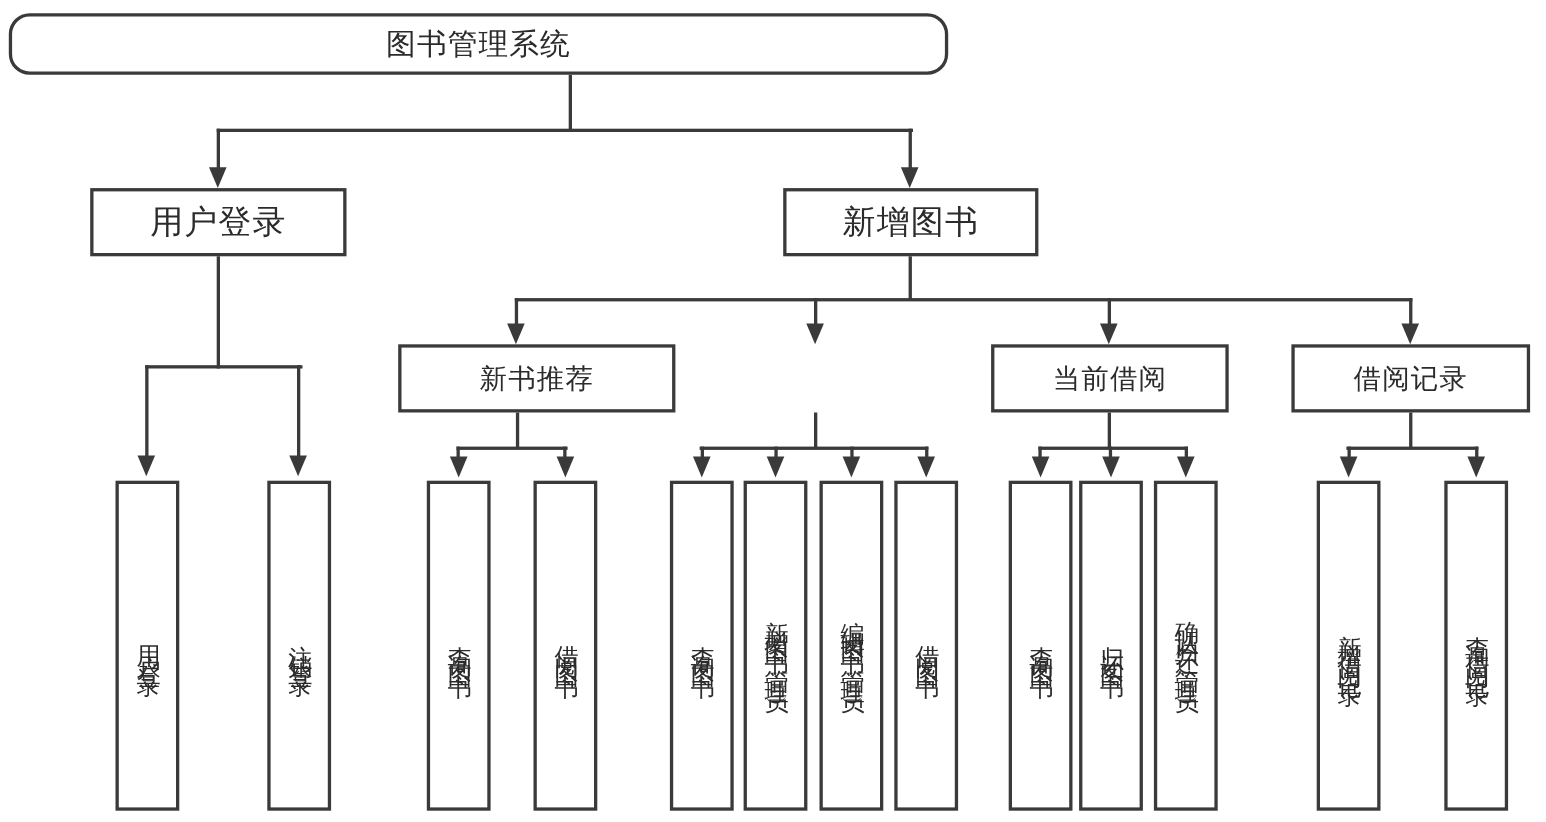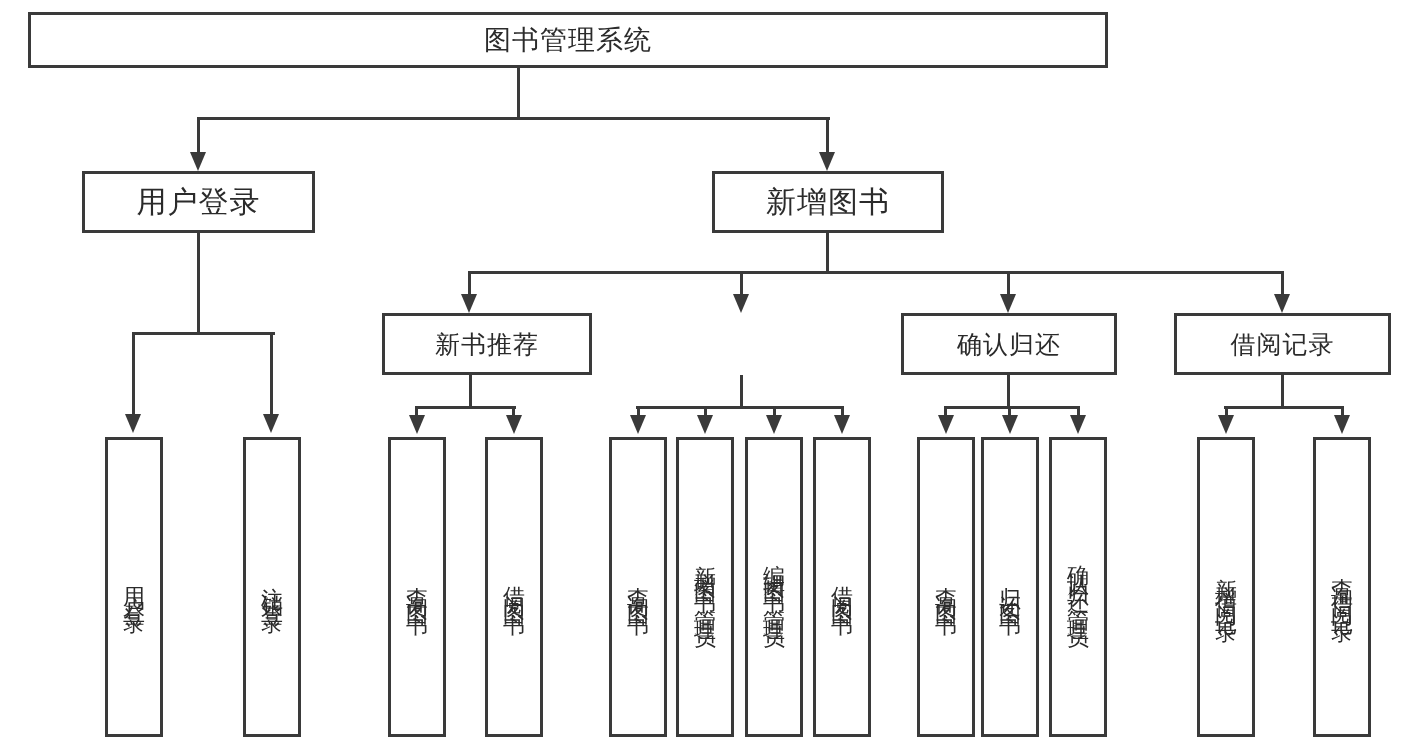--- a/index.html
+++ b/index.html
@@ -72,21 +72,21 @@
     letter-spacing:0.5px;
     white-space:nowrap;
     z-index:10;
   }
 </style>
 </head>
 <body>
 
 <div id="stage">
 
-  <div class="box root" style="left:28px;top:12px;width:1080px;height:56px;">图书管理系统</div>
+  <div class="box root" style="left:8px;top:12px;width:854px;height:56px;border-radius:19px;">图书管理系统</div>
 
   <div class="vline" style="left:517px;top:68px;height:52px;"></div>
   <div class="hline" style="left:197px;top:117px;width:633px;"></div>
   <div class="vline" style="left:197px;top:117px;height:38px;"></div>
   <div class="arrow" style="left:190px;top:152px;"></div>
   <div class="vline" style="left:826px;top:117px;height:38px;"></div>
   <div class="arrow" style="left:819px;top:152px;"></div>
 
   <div class="box l2" style="left:82px;top:171px;width:233px;height:62px;">用户登录</div>
   <div class="box l2" style="left:712px;top:171px;width:232px;height:62px;">新增图书</div>
@@ -102,22 +102,22 @@
   <div class="hline" style="left:468px;top:271px;width:816px;"></div>
   <div class="vline" style="left:468px;top:271px;height:26px;"></div>
   <div class="arrow" style="left:461px;top:294px;"></div>
   <div class="vline" style="left:740px;top:271px;height:26px;"></div>
   <div class="arrow" style="left:733px;top:294px;"></div>
   <div class="vline" style="left:1007px;top:271px;height:26px;"></div>
   <div class="arrow" style="left:1000px;top:294px;"></div>
   <div class="vline" style="left:1281px;top:271px;height:26px;"></div>
   <div class="arrow" style="left:1274px;top:294px;"></div>
 
-  <div class="box l3" style="left:382px;top:313px;width:210px;height:62px;">新书推荐</div>
-  <div class="box l3" style="left:901px;top:313px;width:216px;height:62px;">确认归还</div>
+  <div class="box l3" style="left:362px;top:313px;width:252px;height:62px;">新书推荐</div>
+  <div class="box l3" style="left:901px;top:313px;width:216px;height:62px;">当前借阅</div>
   <div class="box l3" style="left:1174px;top:313px;width:217px;height:62px;">借阅记录</div>
 
   <div class="vline" style="left:469px;top:375px;height:33px;"></div>
   <div class="hline" style="left:415px;top:406px;width:101px;"></div>
   <div class="vline" style="left:415px;top:406px;height:11px;"></div>
   <div class="arrow" style="left:409px;top:415px;"></div>
   <div class="vline" style="left:512px;top:406px;height:11px;"></div>
   <div class="arrow" style="left:506px;top:415px;"></div>
 
   <div class="vline" style="left:740px;top:375px;height:33px;"></div>

